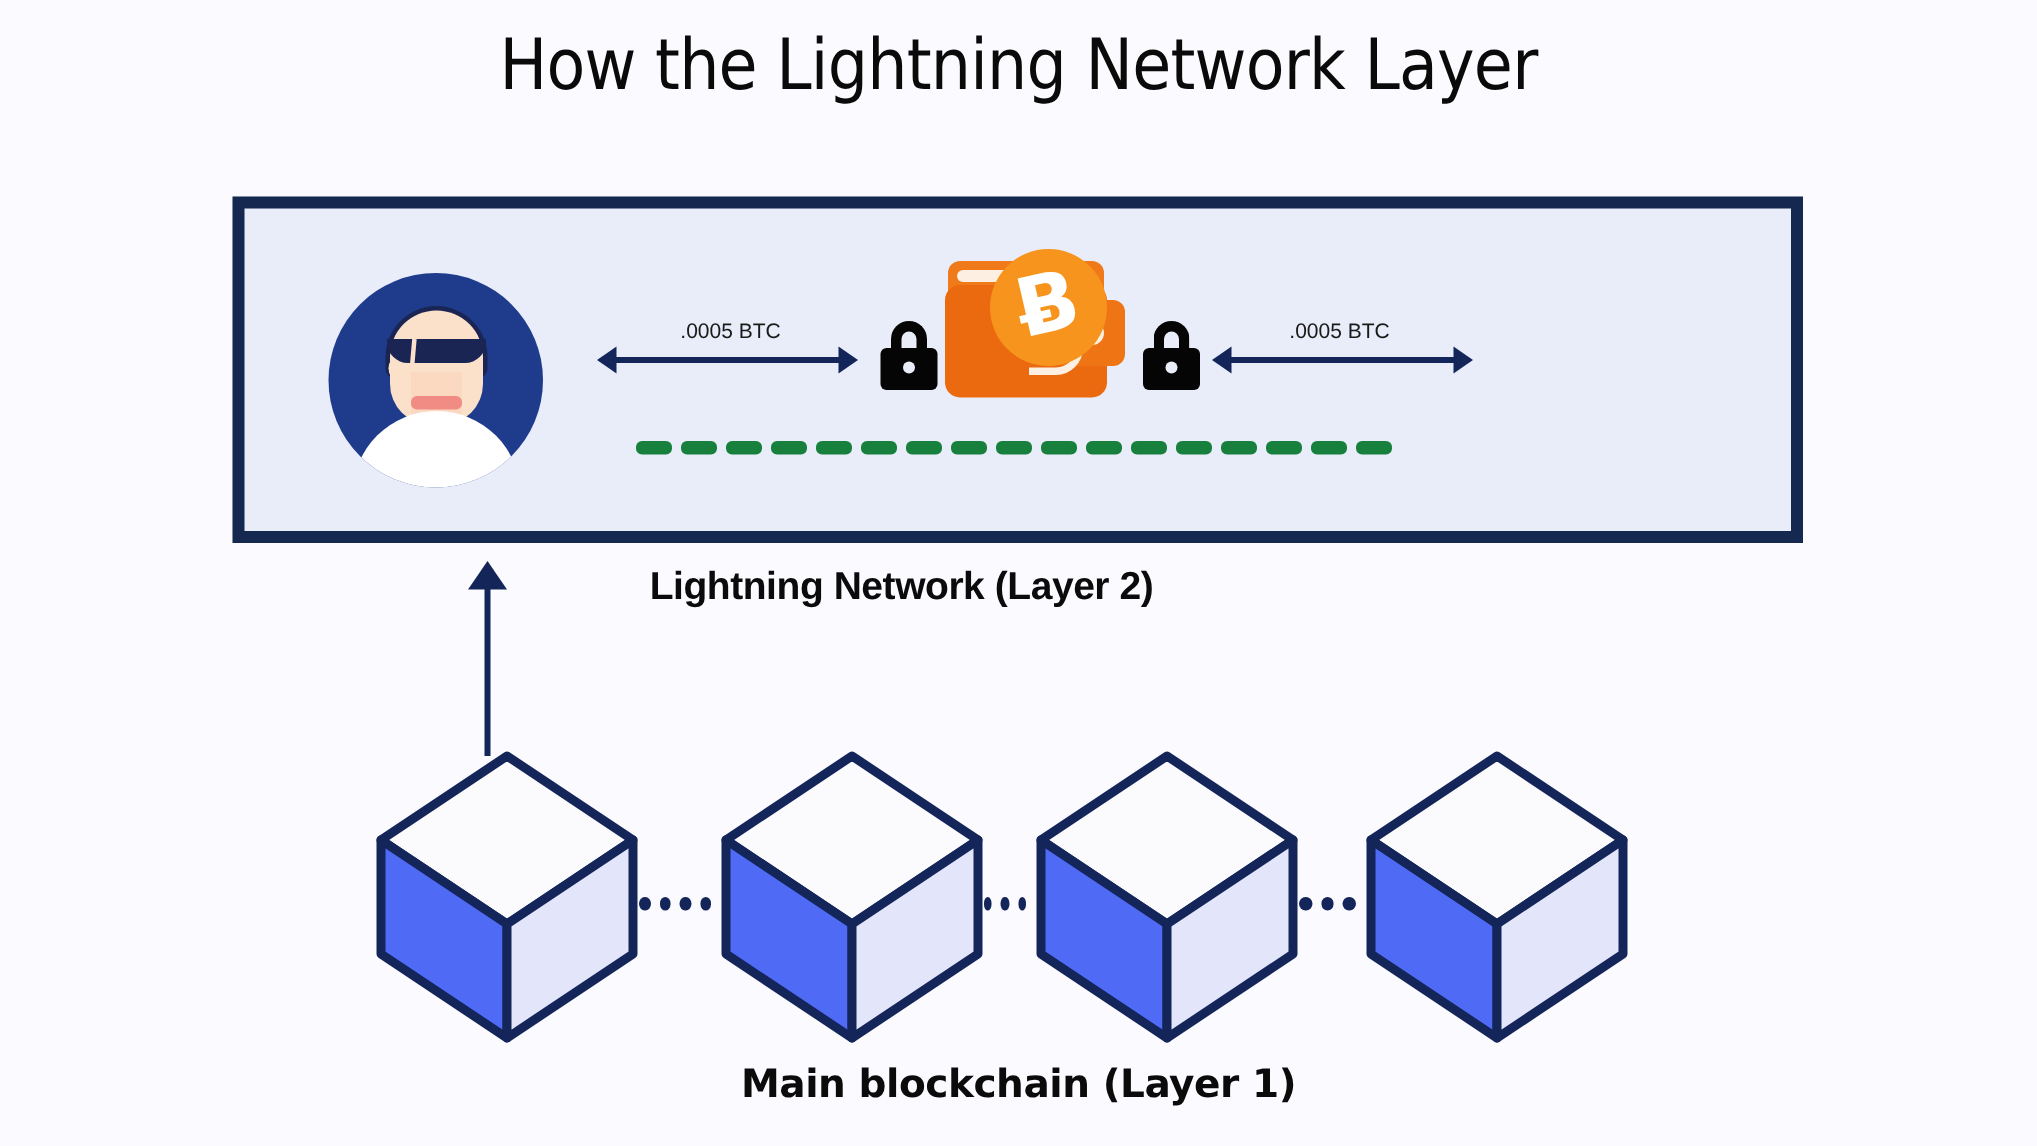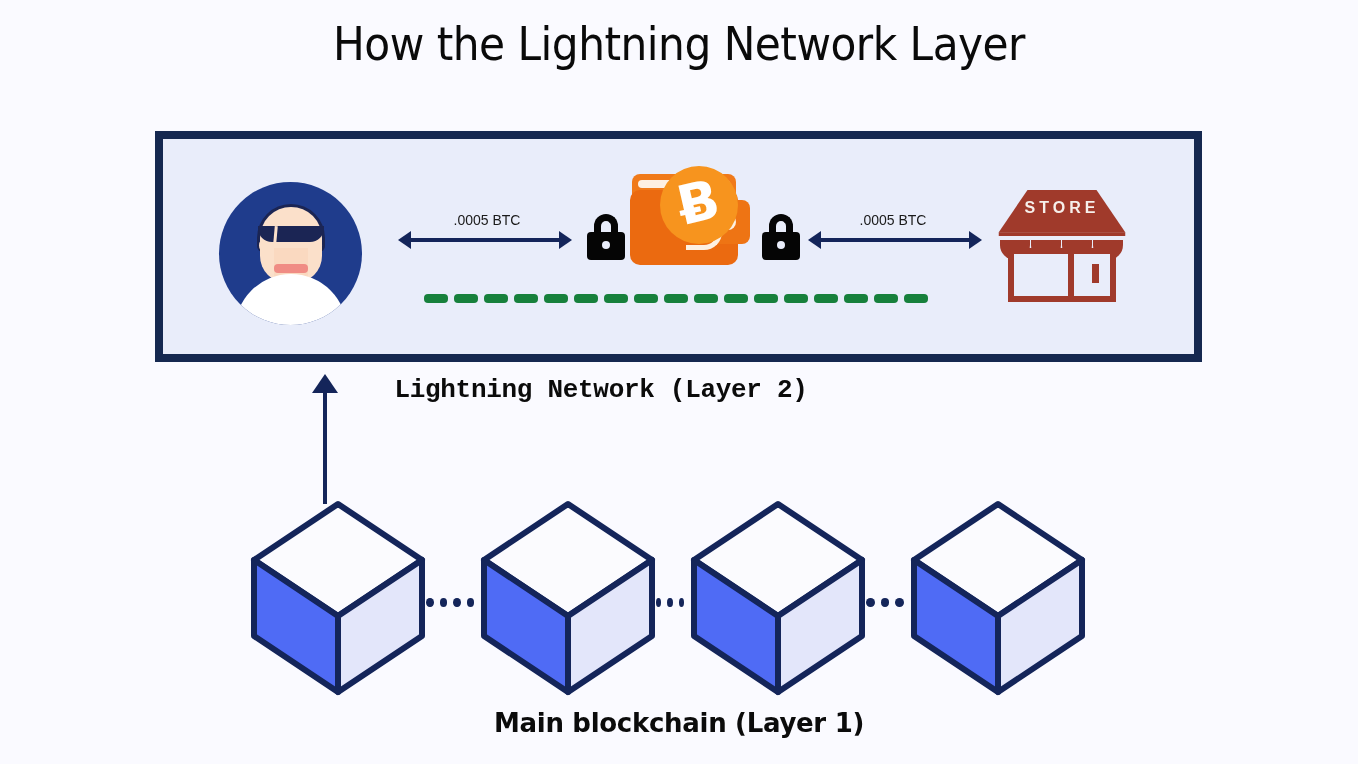--- a/index.html
+++ b/index.html
@@ -204,21 +204,21 @@
   }
   #payment-channel span{
     position:absolute;top:0;width:24px;height:9px;
     background:#17803C;border-radius:4px;
   }
 
   
   #layer2-label{
     position:absolute;left:0;top:375px;width:1202px;text-align:center;
     font-size:26px;font-weight:700;color:#0B0B0B;
-    font-family:Liberation Mono, monospace;
+    font-family:Liberation Sans, sans-serif;
     letter-spacing:-0.3px;
   }
   #layer1-label{
     position:absolute;left:0;top:708px;width:1358px;text-align:center;
     font-size:26px;font-weight:700;color:#0B0B0B;
     font-family:"DejaVu Sans","Liberation Sans",sans-serif;
     letter-spacing:-0.3px;
   }
 
   
@@ -297,36 +297,20 @@
     </div>
   </div>
 
   <div id="arrow-right-label" style="left:808px;top:212px;width:170px;">.0005 BTC</div>
   <div class="dbl-arrow" style="left:808px;top:228px;width:174px;">
     <div class="head left"></div>
     <div class="shaft"></div>
     <div class="head right"></div>
   </div>
 
-  <div id="store-icon">
-    <svg class="st-roof" width="132" height="48" viewBox="0 0 132 48">
-      <polygon points="30,0 102,0 132,44 0,44" fill="#A03A2B"></polygon>
-      <rect x="0" y="44" width="132" height="4" fill="#A03A2B"></rect>
-    </svg>
-    <div class="st-label">STORE</div>
-    <div class="st-awning">
-      <span></span>
-      <span></span>
-      <span></span>
-      <span></span>
-    </div>
-    <div class="st-base"></div>
-    <div class="st-div"></div>
-    <div class="st-knob"></div>
-  </div>
 
   <div id="payment-channel">
       <span style="left: 0px; background: rgb(23, 128, 60);"></span>
       <span style="left: 30px; background: rgb(23, 128, 60);"></span>
       <span style="left: 60px; background: rgb(23, 128, 60);"></span>
       <span style="left: 90px; background: rgb(23, 128, 60);"></span>
       <span style="left: 120px; background: rgb(23, 128, 60);"></span>
       <span style="left: 150px; background: rgb(23, 128, 60);"></span>
       <span style="left: 180px; background: rgb(23, 128, 60);"></span>
       <span style="left: 210px; background: rgb(23, 128, 60);"></span>

